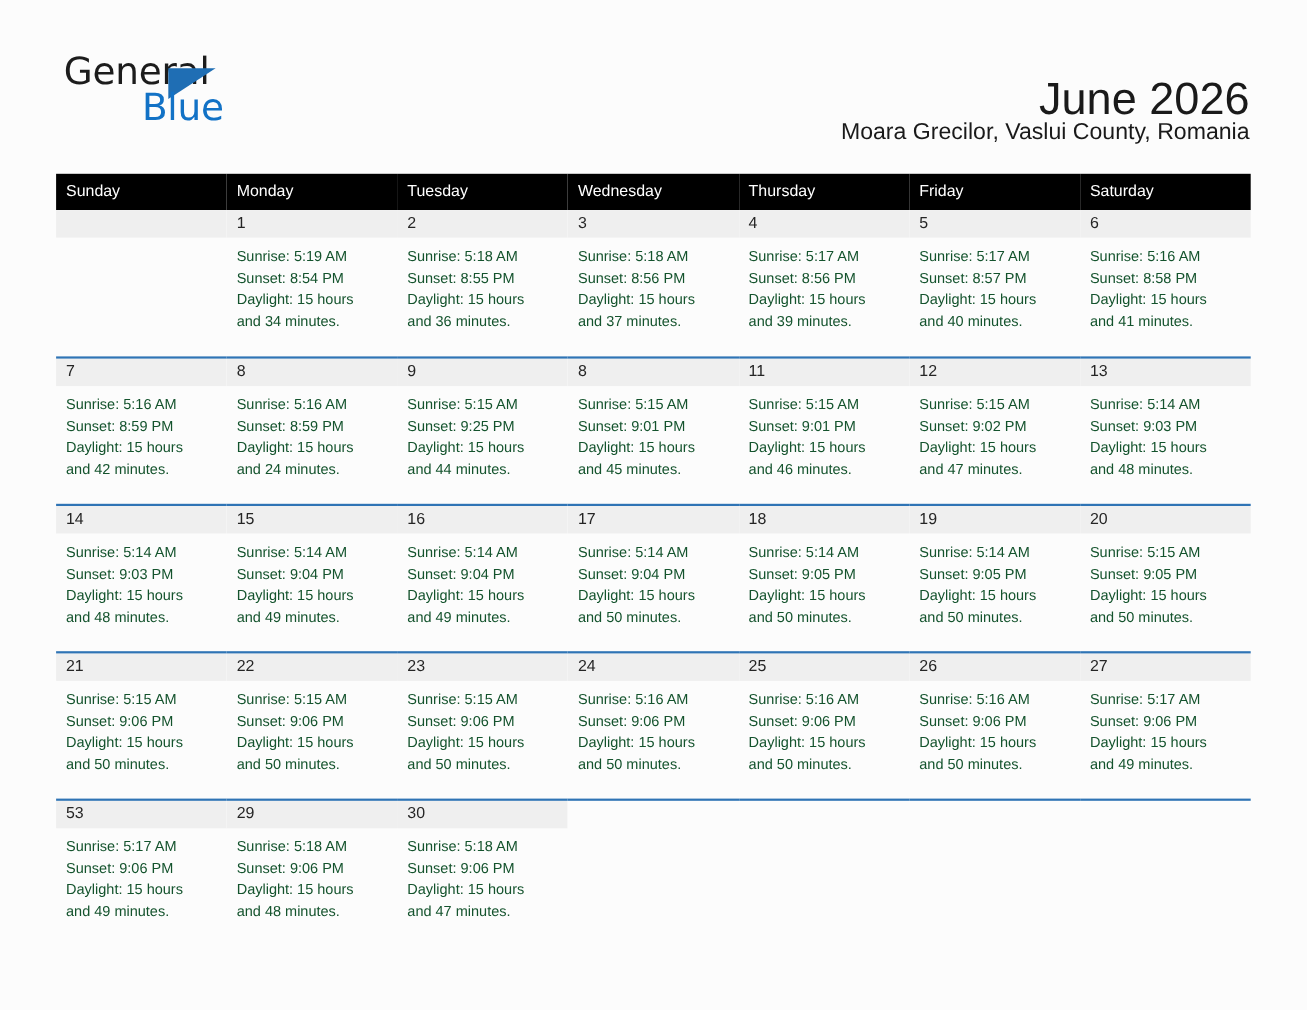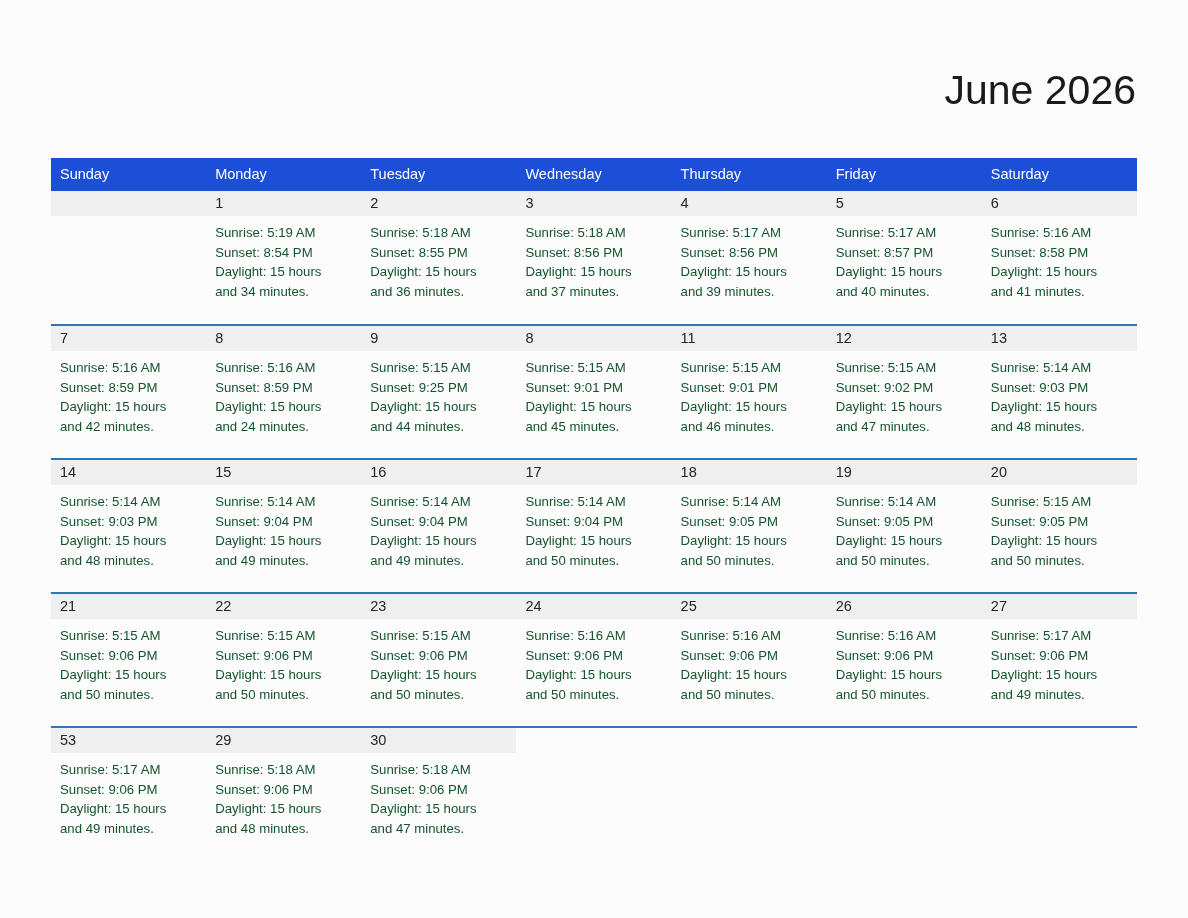--- a/index.html
+++ b/index.html
@@ -99,21 +99,21 @@
     width: 1086px;
   }
   table.grid {
     width: 1086px;
     border-collapse: collapse;
     table-layout: fixed;
   }
   table.grid col { width: 155.14px; }
 
   thead th {
-    background: #1d4ed8;
+    background: #000000;
     color: #ffffff;
     font-size: 14.5px;
     font-weight: 400;
     text-align: left;
     padding: 8px 0 9px 9px;
     height: 31px;
     vertical-align: middle;
     white-space: nowrap;
   }
 
@@ -158,22 +158,28 @@
     white-space: nowrap;
   }
 </style>
 </head>
 <body>
 
 <div class="page">
 
   <div class="top">
 
+    <div class="brand">
+      <div class="brand-general">General</div>
+      <div class="brand-tri"></div>
+      <div class="brand-blue">Blue</div>
+    </div>
 
     <div class="title-month">June 2026</div>
+    <div class="title-place">Moara Grecilor, Vaslui County, Romania</div>
   </div>
 
   <div class="cal">
     <table class="grid">
       <colgroup>
         <col>
           <col>
           <col>
           <col>
           <col>

